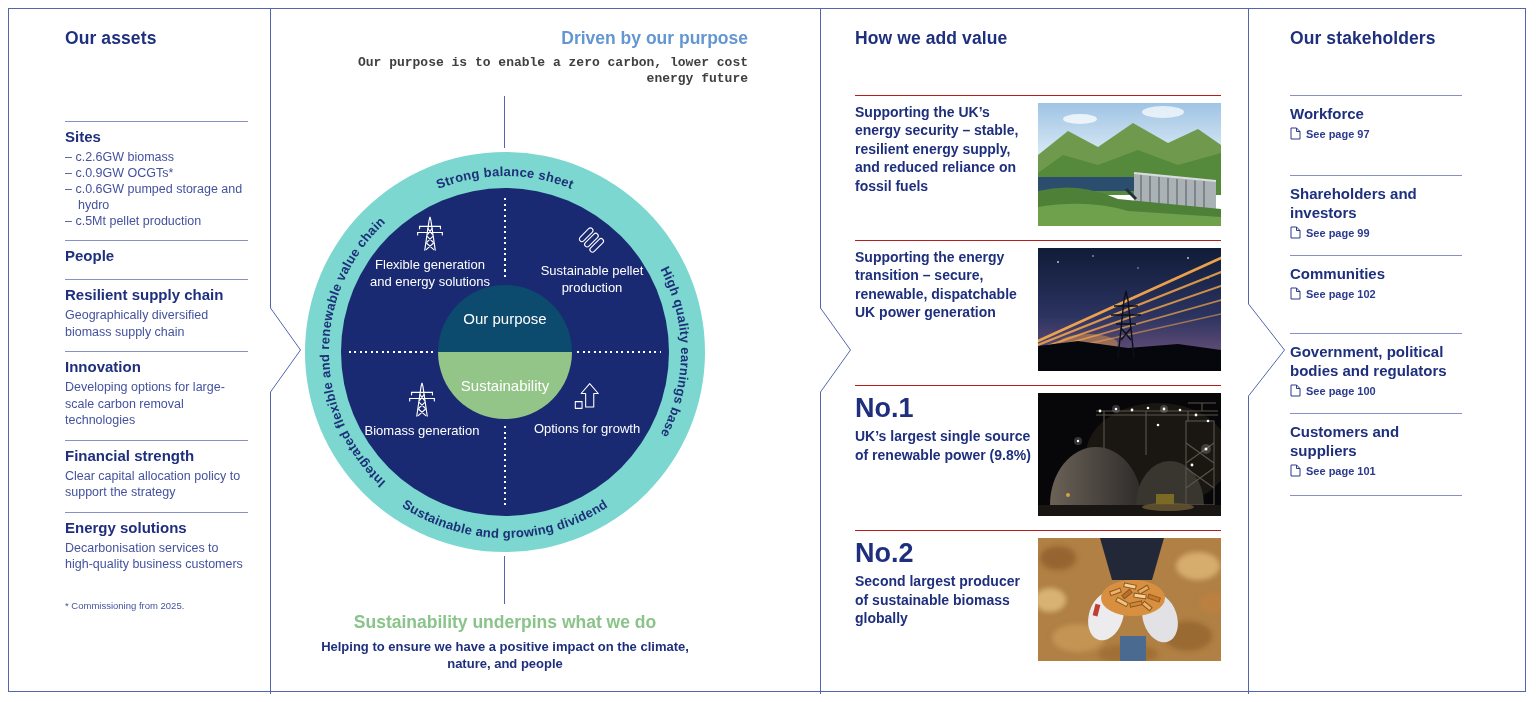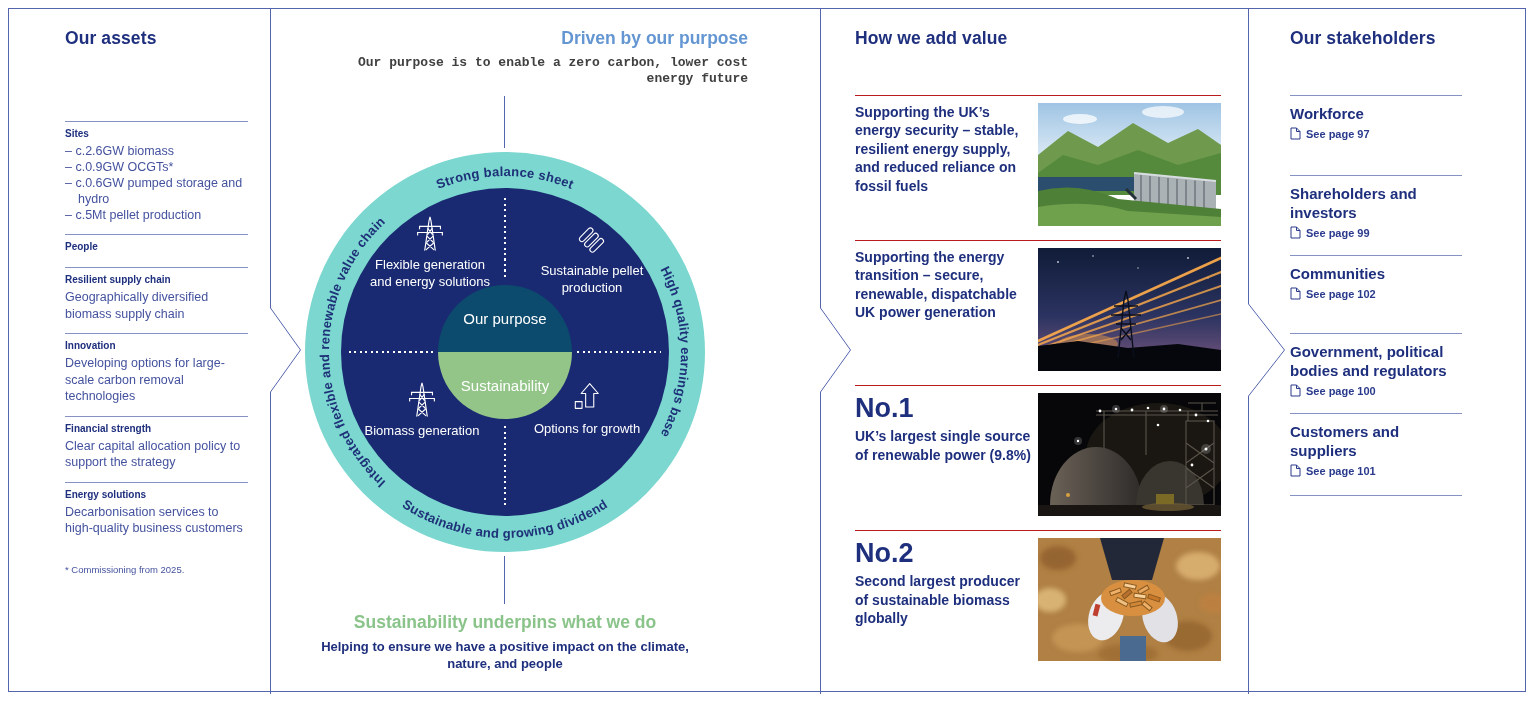--- a/index.html
+++ b/index.html
@@ -9,21 +9,21 @@
   .divider{position:absolute;top:8px;}
 
   
   h1.panel-title{font-size:17.5px;font-weight:700;margin:0;color:#1e2f7d;letter-spacing:.1px;}
   .rule{border-top:1px solid #8691c4;}
 
   
   .assets{position:absolute;left:65px;top:28px;width:183px;}
   .assets h1{margin-bottom:72px;}
   .asec{border-top:1px solid #8691c4;padding:6px 0 11px;}
-  .asec h3{font-size:10px;font-weight:700;margin:0 0 4px;color:#1e2f7d;}
+  .asec h3{font-size:15px;font-weight:700;margin:0 0 4px;color:#1e2f7d;}
   .asec p{font-size:12.5px;line-height:1.32;margin:0;color:#44529e;font-weight:400;}
   .blist{margin:3px 0 0;padding:0;list-style:none;}
   .blist li{font-size:12.5px;line-height:1.28;color:#44529e;padding-left:13px;text-indent:-13px;}
   .footnote{font-size:9.5px;color:#44529e;margin-top:16px;}
 
   
   .center-head{position:absolute;left:305px;top:28px;width:400px;text-align:right;margin-left:43px;}
   .center-head h2{font-size:17.5px;font-weight:700;color:#6496d2;margin:0 0 6px;}
   .center-head p{font-size:13px;font-weight:700;color:#404040;margin:0;line-height:1.25;font-family:Liberation Mono, monospace;}
   .center-foot{position:absolute;left:305px;top:612px;width:400px;text-align:center;}

